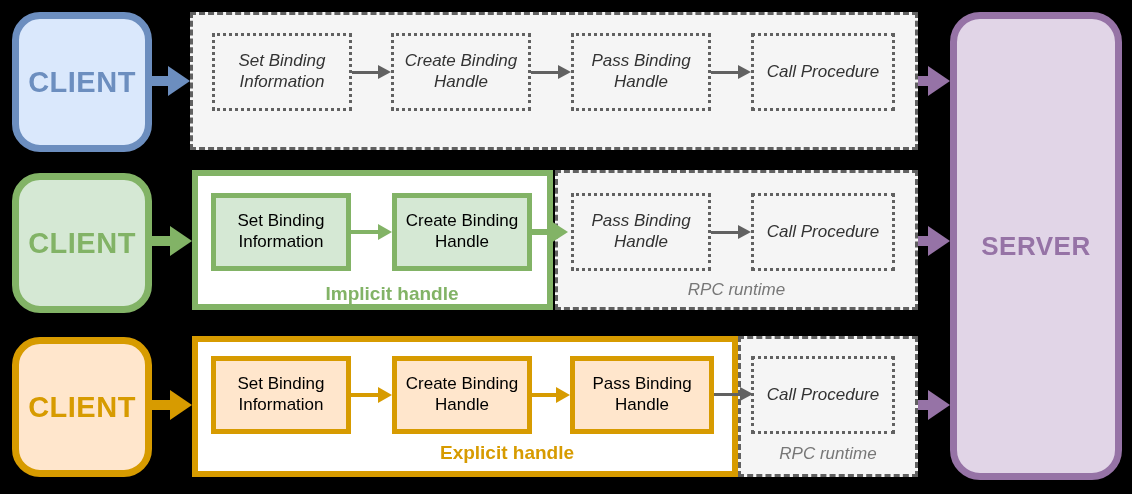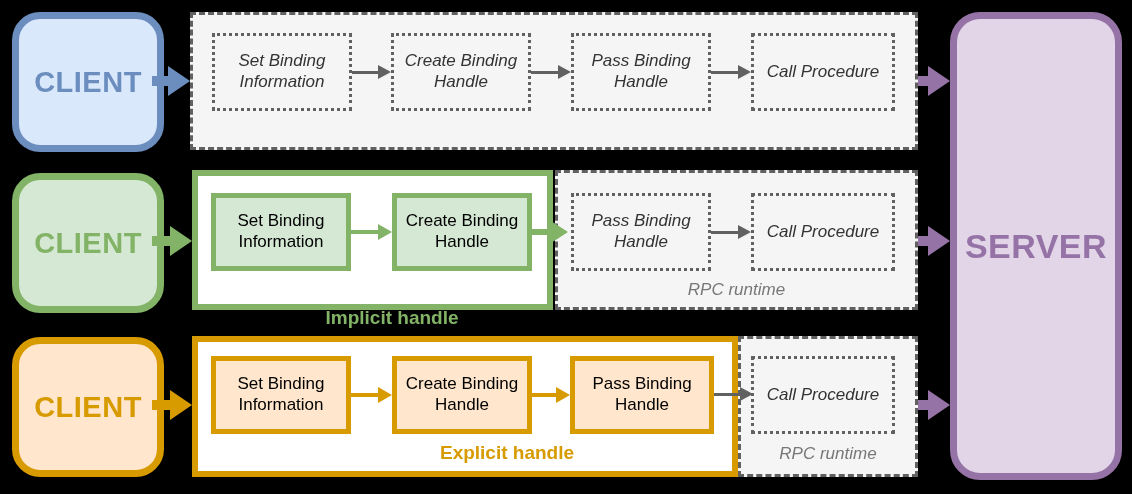--- a/index.html
+++ b/index.html
@@ -6,26 +6,26 @@
   html, body { background: #000; }
   body { font-family: "Liberation Sans", sans-serif; }
   .canvas { position: relative; width: 1132px; height: 494px; background: var(--bg, #000); overflow: hidden; }
 
   
   .endpoint {
     position: absolute; display: flex; align-items: center; justify-content: center;
     font-weight: bold; font-size: 29px; letter-spacing: 0.5px;
     border-style: solid; border-width: 7px; border-radius: 28px;
   }
-  .client { left: 12px; width: 152px; height: 140px; }
+  .client { left: 12px; width: 140px; height: 140px; }
   .client.blue   { top: 12px;  background: var(--blue-fill,#DAE8FC);   border-color: var(--blue-border,#6C8EBF);   color: var(--blue-border,#6C8EBF); }
   .client.green  { top: 173px; background: var(--green-fill,#D5E8D4);  border-color: var(--green-border,#82B366);  color: var(--green-border,#82B366); }
   .client.orange { top: 337px; background: var(--orange-fill,#FFE6CC); border-color: var(--orange-border,#D79B00); color: var(--orange-border,#D79B00); }
   .server {
-    left: 950px; top: 12px; width: 172px; height: 468px; border-radius: 30px; font-size: 34px;
+    left: 950px; top: 12px; width: 172px; height: 468px; border-radius: 30px; font-size: 26px;
     background: var(--purple-fill,#E1D5E7); border-color: var(--purple-border,#9673A6); color: var(--purple-border,#9673A6);
   }
 
   
   .runtime-box { position: absolute; background: var(--gray-fill,#F5F5F5); border: 3px dashed var(--gray-border,#616161); }
   .rt1 { left: 190px; top: 12px;  width: 728px; height: 138px; }
   .rt2 { left: 555px; top: 170px; width: 363px; height: 140px; }
   .rt3 { left: 738px; top: 336px; width: 180px; height: 141px; }
   .handle-box { position: absolute; background: #fff; border-style: solid; }
   .hb-implicit { left: 192px; top: 170px; width: 361px; height: 140px; border-width: 6px; border-color: var(--green-border,#82B366); }
@@ -122,21 +122,21 @@
     <div class="shaft"></div>
       <div class="head"></div>
   </div>
   <div class="step dotted" style="left:571px; top:193px;">Pass Binding Handle</div>
   <div class="arrow small c-gray" style="left:711px; top:232px; width:40px;">
     <div class="shaft"></div>
       <div class="head"></div>
   </div>
   <div class="step dotted" style="left:751px; top:193px; width:144px;">Call Procedure</div>
 
-  <div class="handle-caption hc-green" style="left:192px; top:283px; width:400px;margin-top:24px;">Implicit handle</div>
+  <div class="handle-caption hc-green" style="left:192px; top:283px; width:400px;">Implicit handle</div>
   <div class="caption" style="left:555px; top:280px; width:363px;">RPC runtime</div>
 
   <div class="arrow big c-purple" style="left:918px; top:241px; width:32px;">
     <div class="shaft"></div>
       <div class="head"></div>
   </div>
 
   <div class="endpoint client orange">CLIENT</div>
 
   <div class="arrow big c-orange" style="left:152px; top:405px; width:40px;">

